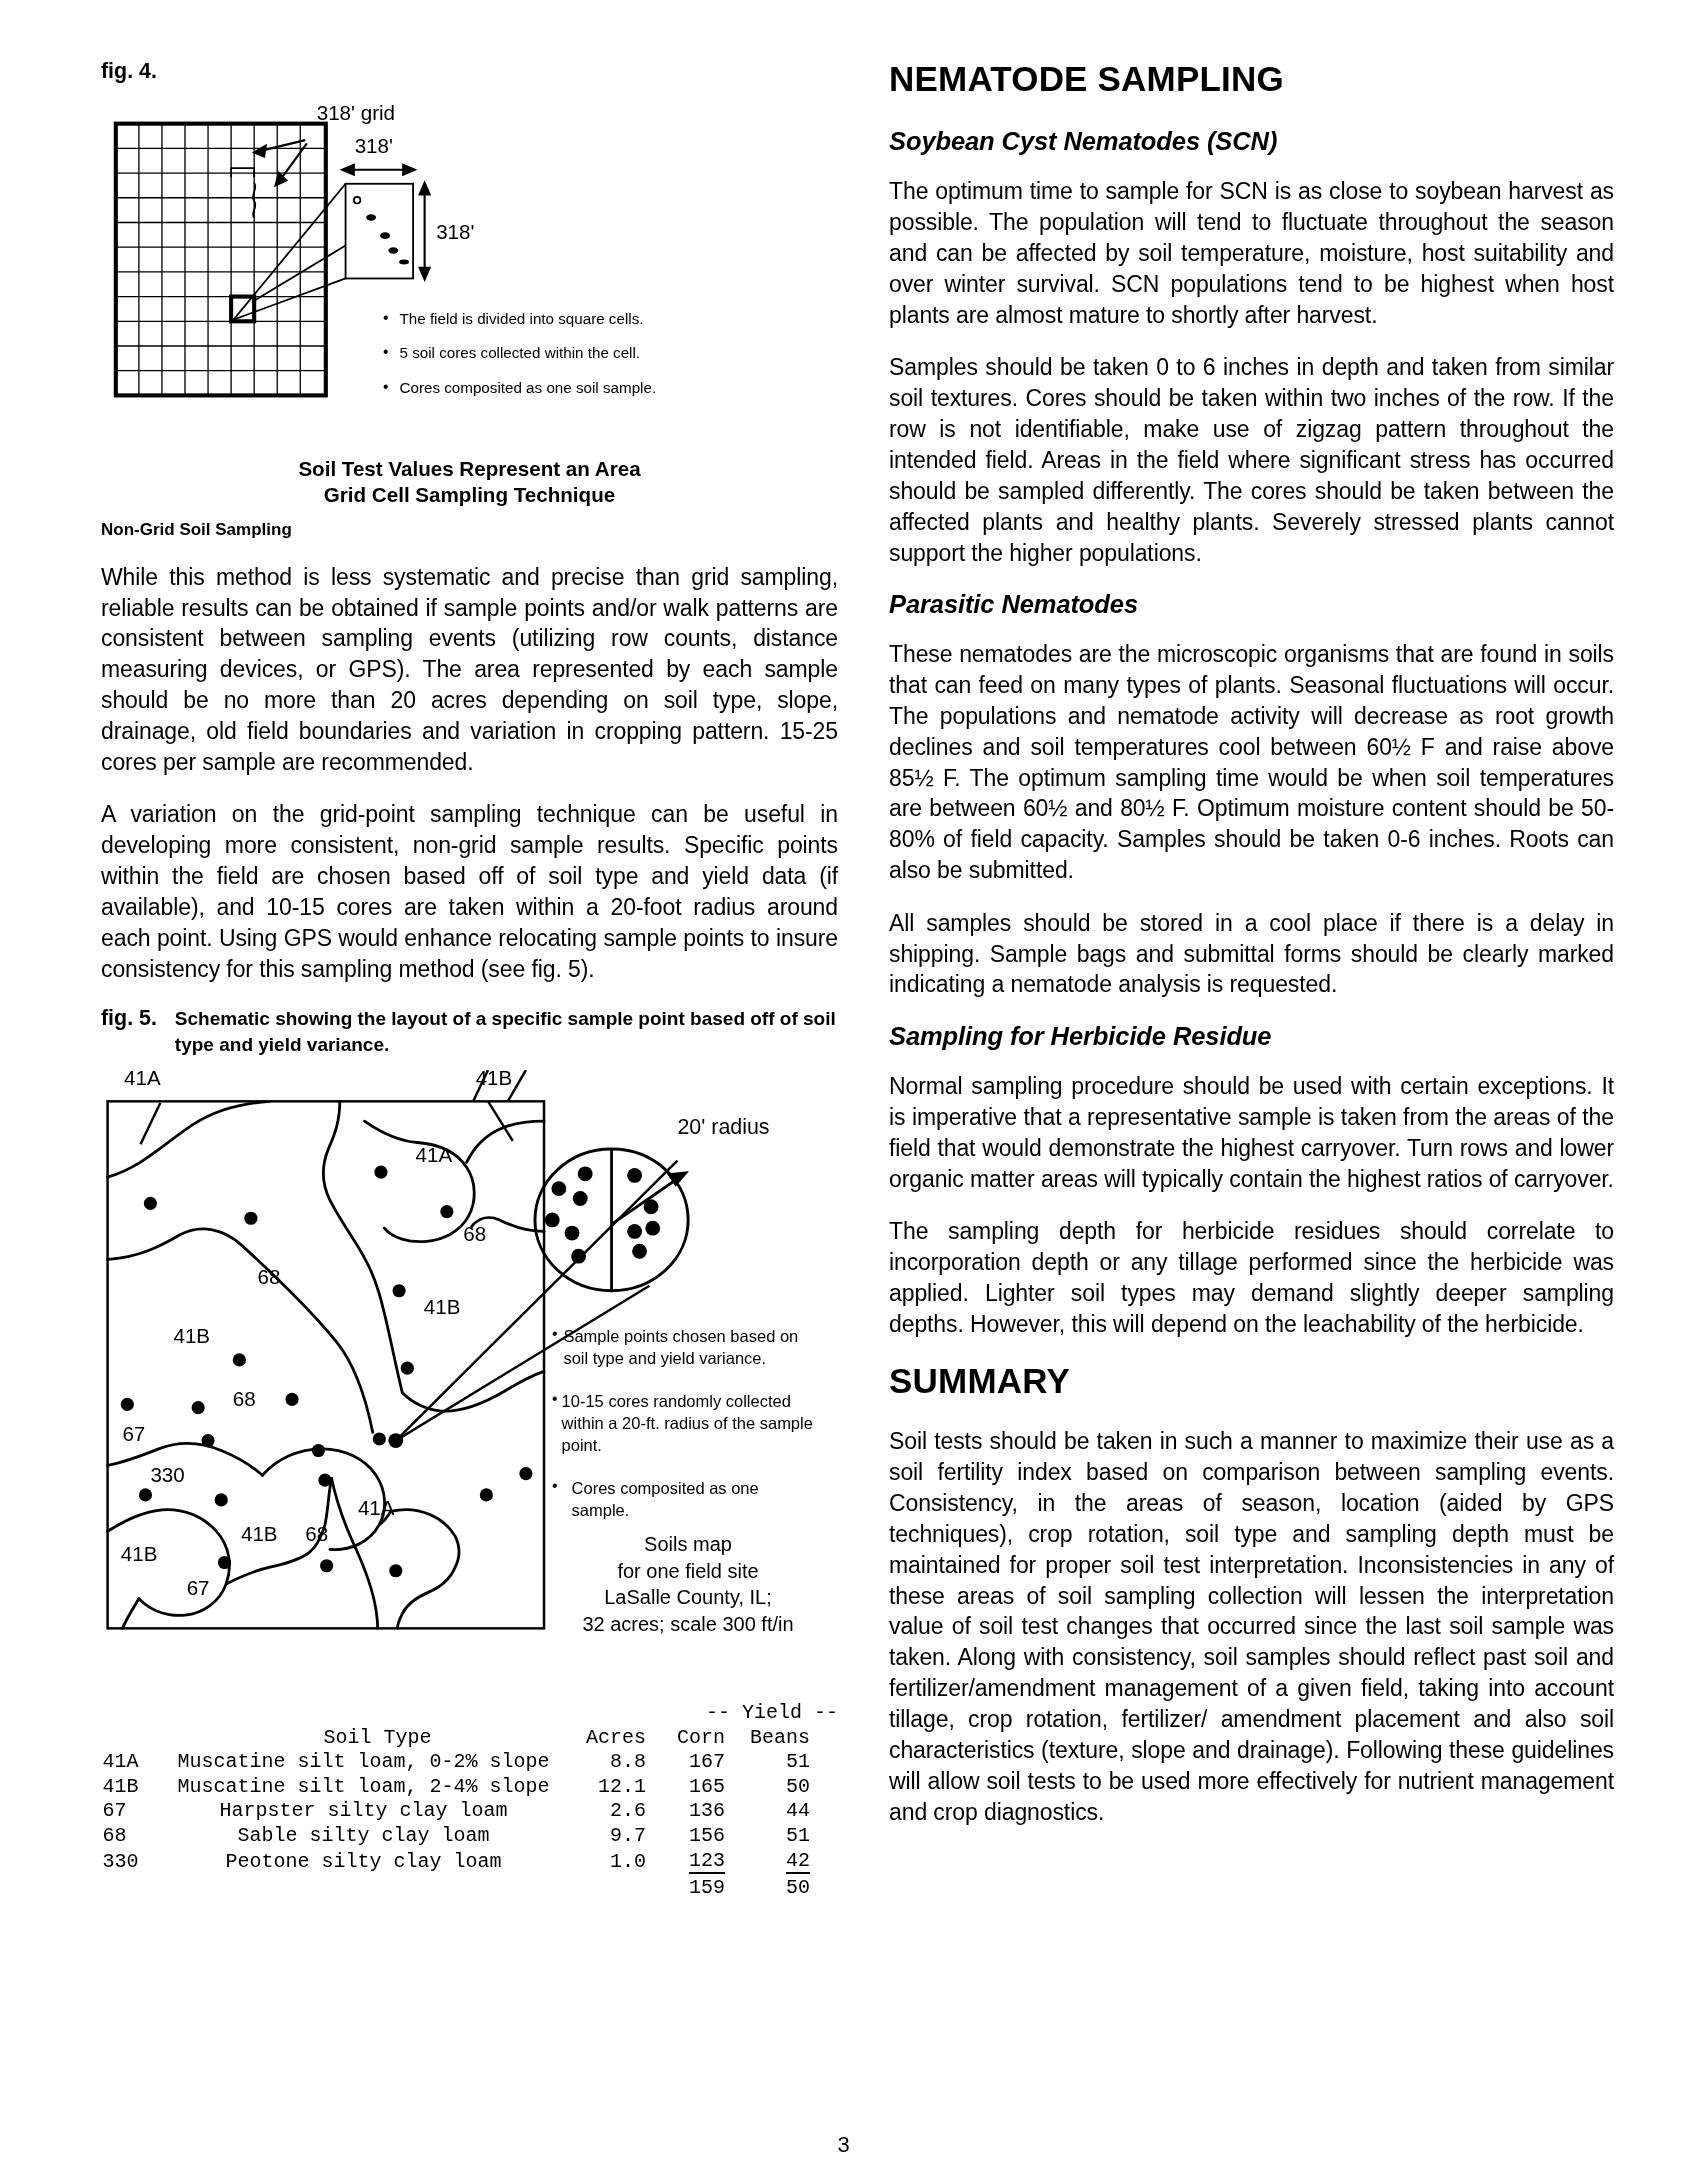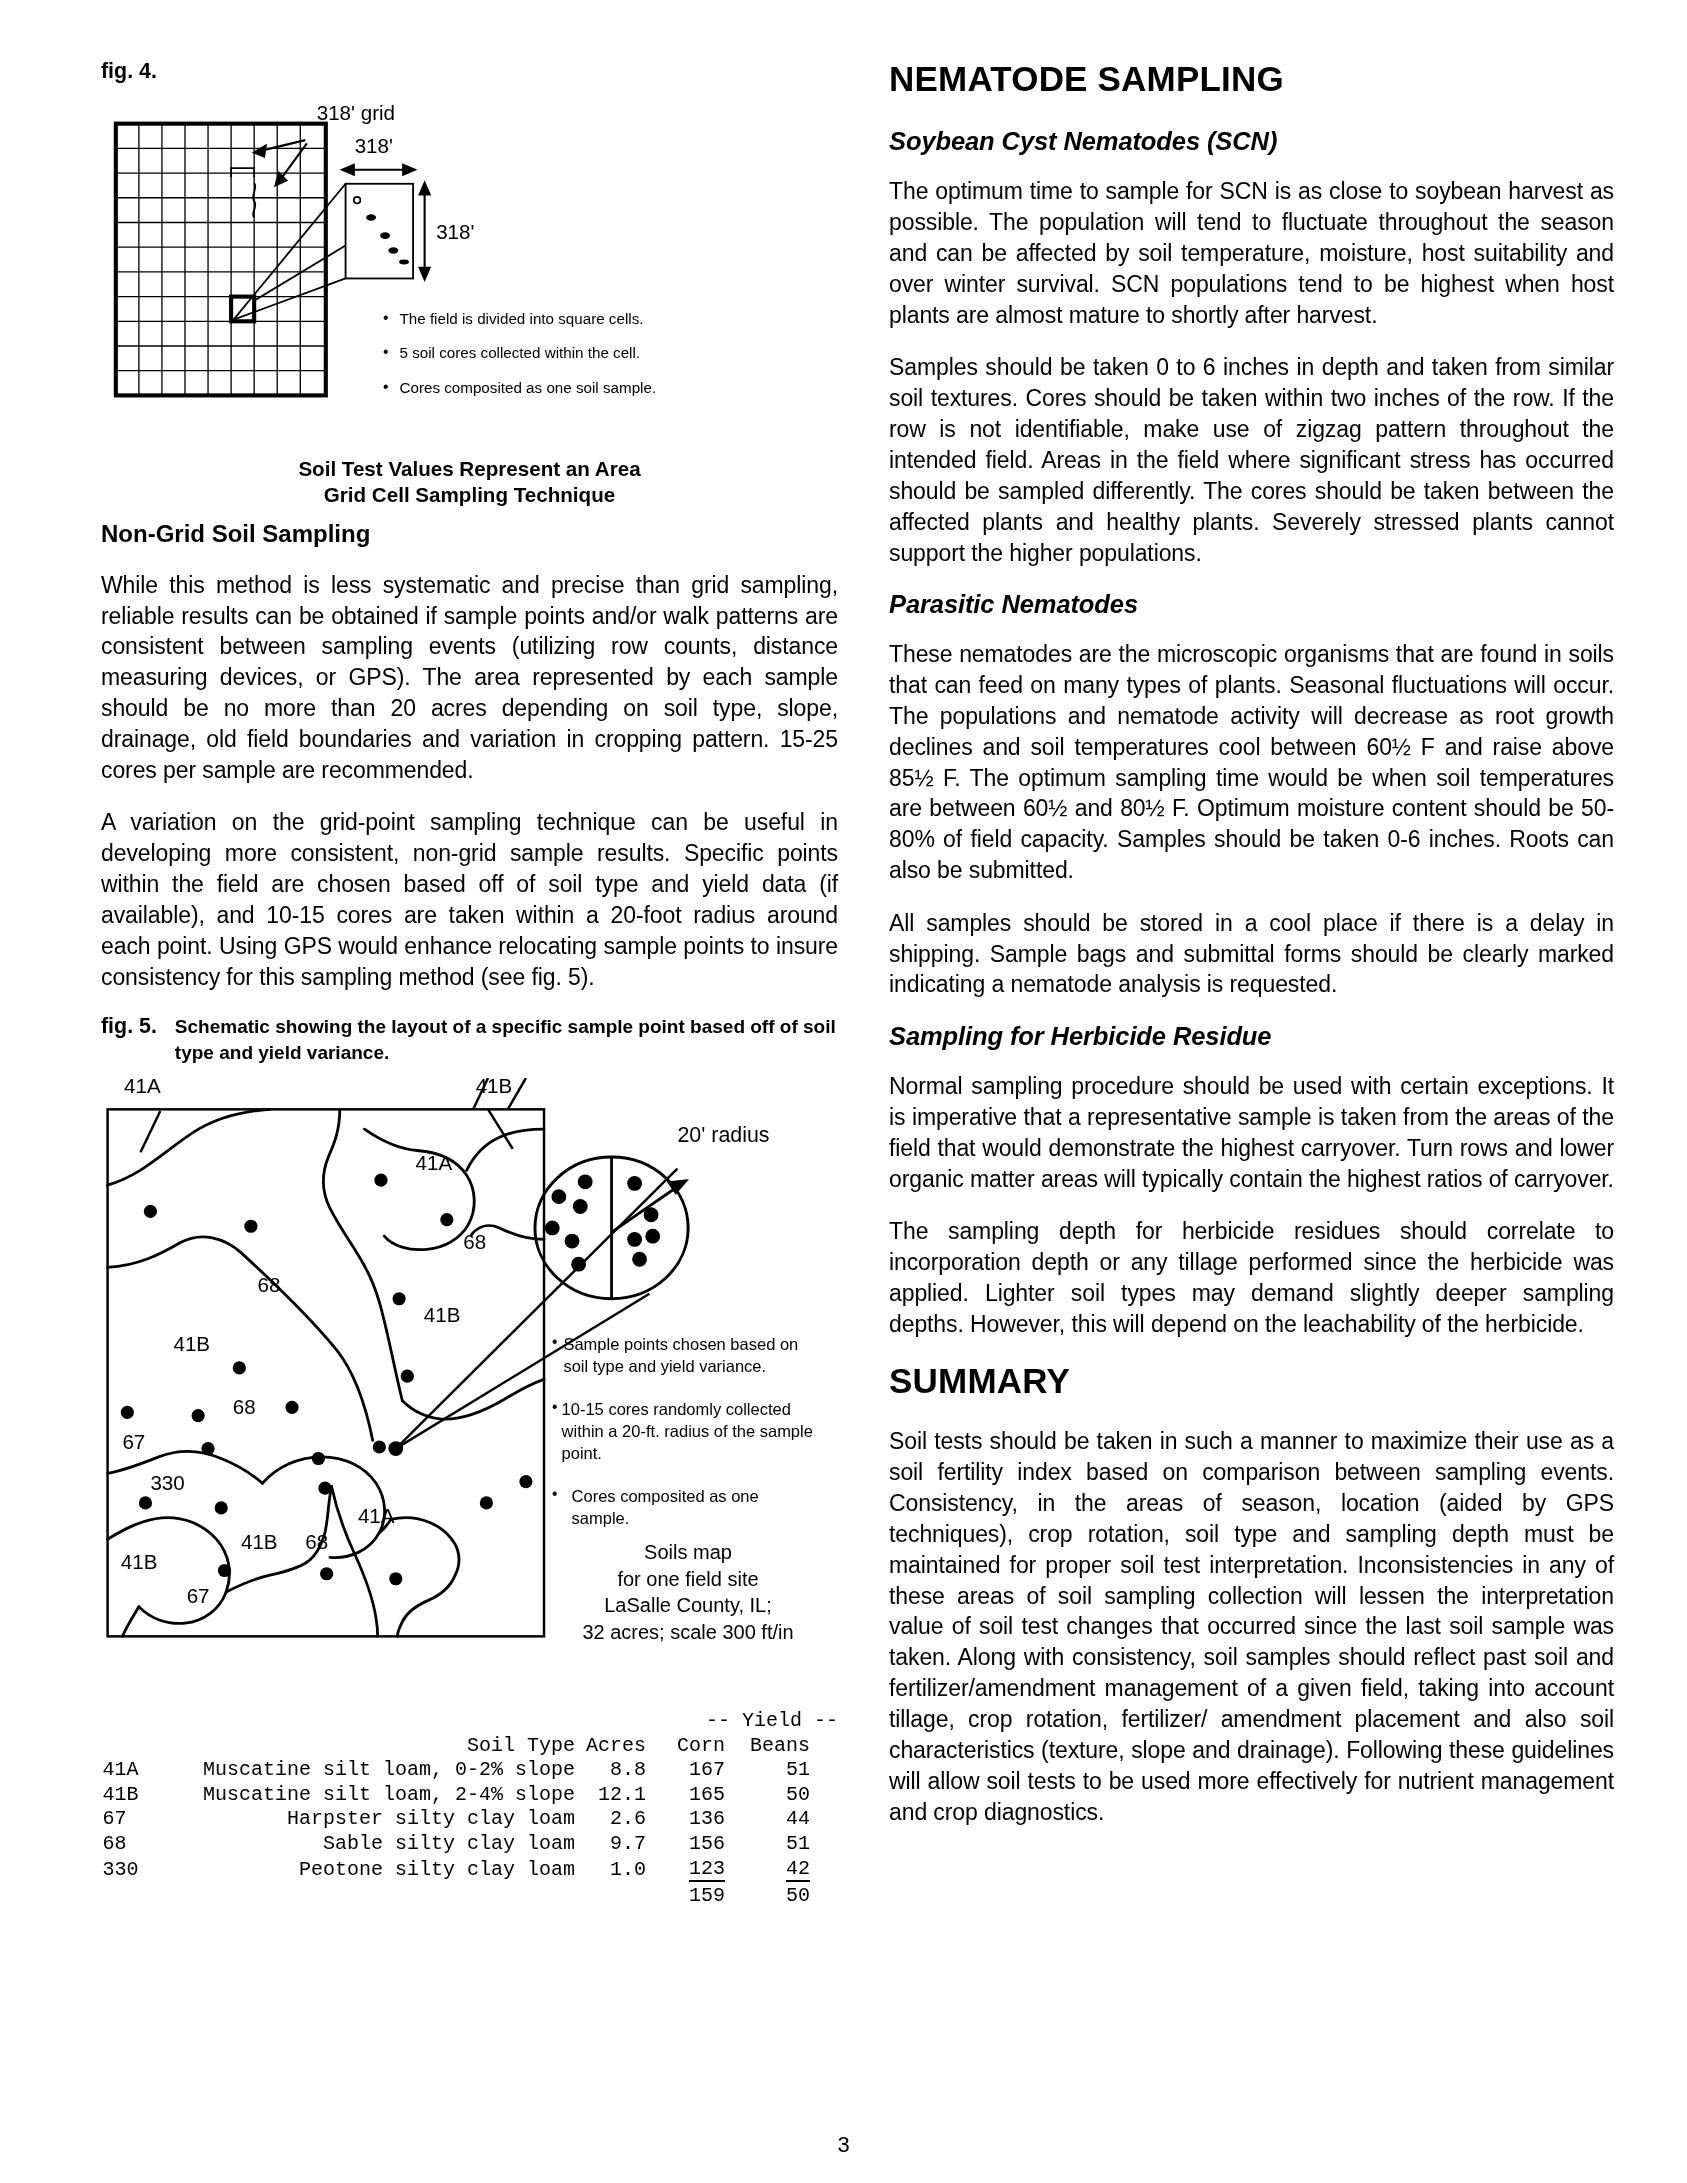--- a/index.html
+++ b/index.html
@@ -28,21 +28,21 @@
     font-size:35px; font-weight:bold; margin:0 0 28px 0;
     letter-spacing:0.2px;
   }
   h2.sub {
     font-size:25.5px; font-weight:bold; margin:0 0 20px 0;
     letter-spacing:-0.1px;
     font-style:italic;
   }
   h2.sub.gap { margin-top:6.6px; }
   h2.section-left {
-    font-size:24px; font-weight:bold; margin:11.5px 0 21.4px 0;
+    font-size:17px; font-weight:bold; margin:11.5px 0 21.4px 0;
   }
 
   
   .figcap { display:flex; margin:0 0 13px 0; }
   .figcap .lbl {
     font-size:21.4px; font-weight:bold; white-space:nowrap;
     flex:0 0 auto; padding-right:18px;
   }
   .figcap .txt {
     font-size:19px; font-weight:bold; line-height:1.34;
@@ -56,21 +56,21 @@
   }
 
   
   .fig5-wrap { position:relative; width:737px; height:630px; margin-top:5px; }
 
   
   .soil-title { text-align:center; font-size:22px; margin:8.2px 0 11.5px 0; }
   table.soil { border-collapse:collapse; font-size:20px; width:100%;font-family:Liberation Mono, monospace; }
   table.soil td, table.soil th { padding:0.8px 0; font-weight:normal; }
   .c-code  { width:51px;  text-align:left; padding-left:1.6px !important; }
-  .c-name  { text-align:right; }
+  .c-name  { text-align:center; }
   .c-num   { width:89px; text-align:right; padding-right:18px !important; }
   .c-num2  { width:86px; text-align:right; padding-right:25px !important; }
   .c-num3  { width:86px; text-align:right; padding-right:28px !important; }
   .yieldhdr { font-size:20px; text-align:right; padding-right:16.5px; }
   .hdr td { padding-bottom:2.5px; }
   .under { border-bottom:2.1px solid #000; display:inline-block; padding-bottom:0.8px; }
 
   .pagenum {
     position:absolute; left:0; right:0; bottom:25px;
     text-align:center; font-size:22px;

